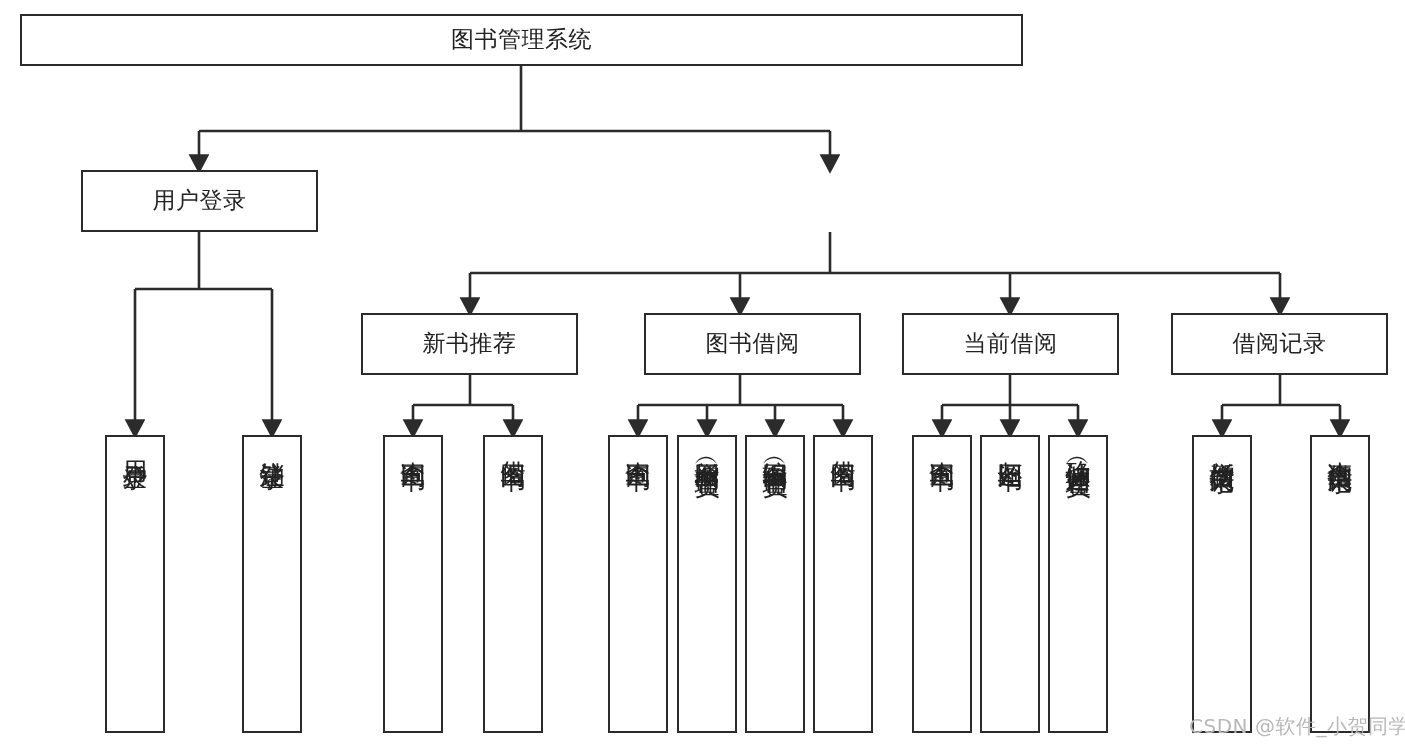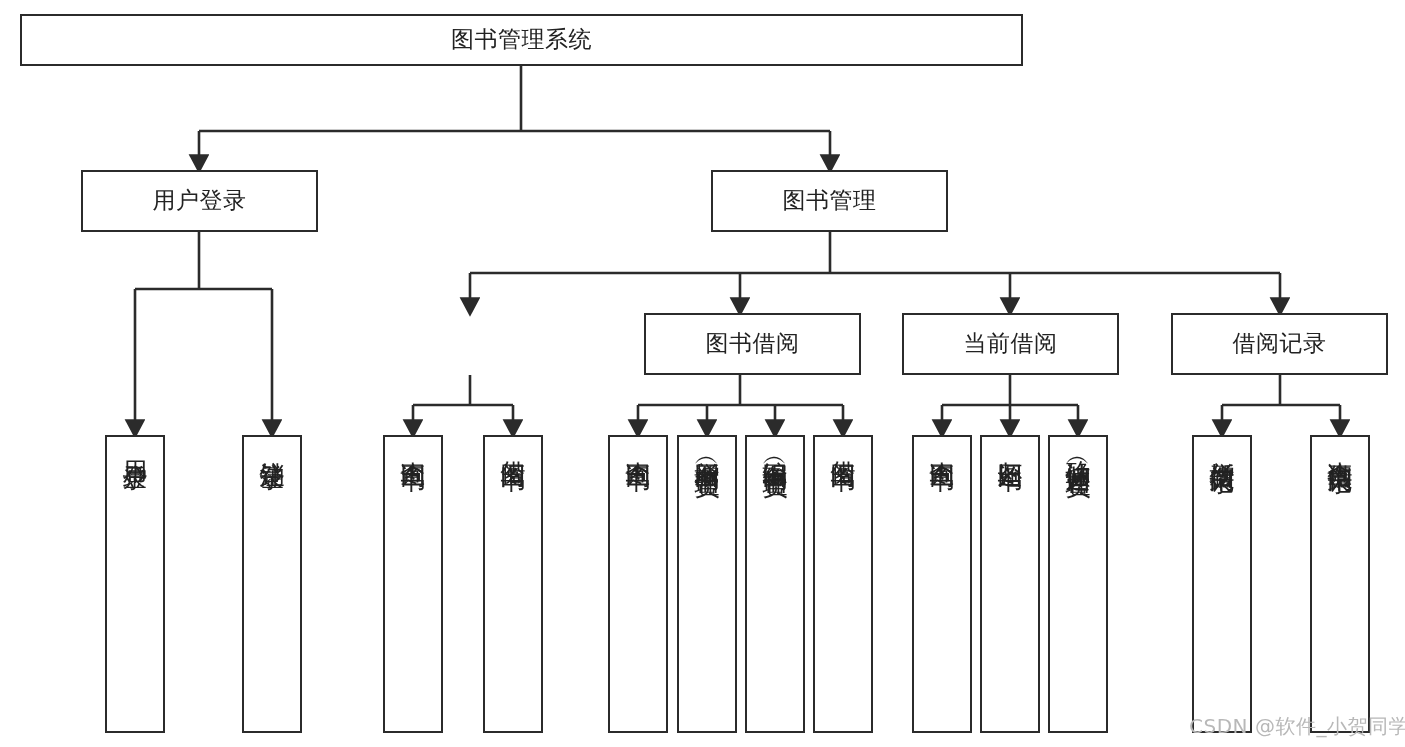--- a/index.html
+++ b/index.html
@@ -132,24 +132,24 @@
     </g>
   </svg>
 
   <div class="node horiz root" style="left:20px; top:14px; width:1003px; height:52px;">
     <span class="label">图书管理系统</span>
   </div>
 
   <div class="node horiz" style="left:81px; top:170px; width:237px; height:62px;">
     <span class="label">用户登录</span>
   </div>
-  <div class="node horiz" style="left:711px; top:170px; width:237px; height:62px;">
-    <span class="label">图书管理</span>
-  </div>
-
+
+  <div class="node horiz" style="left:361px; top:313px; width:217px; height:62px;">
+    <span class="label">新书推荐</span>
+  </div>
   <div class="node horiz" style="left:632px; top:313px; width:217px; height:62px;margin-left:12px;">
     <span class="label">图书借阅</span>
   </div>
   <div class="node horiz" style="left:1171px; top:313px; width:217px; height:62px;">
     <span class="label">借阅记录</span>
   </div>
   <div class="node horiz" style="left:902px; top:313px; width:217px; height:62px;">
     <span class="label">当前借阅</span>
   </div>
 

